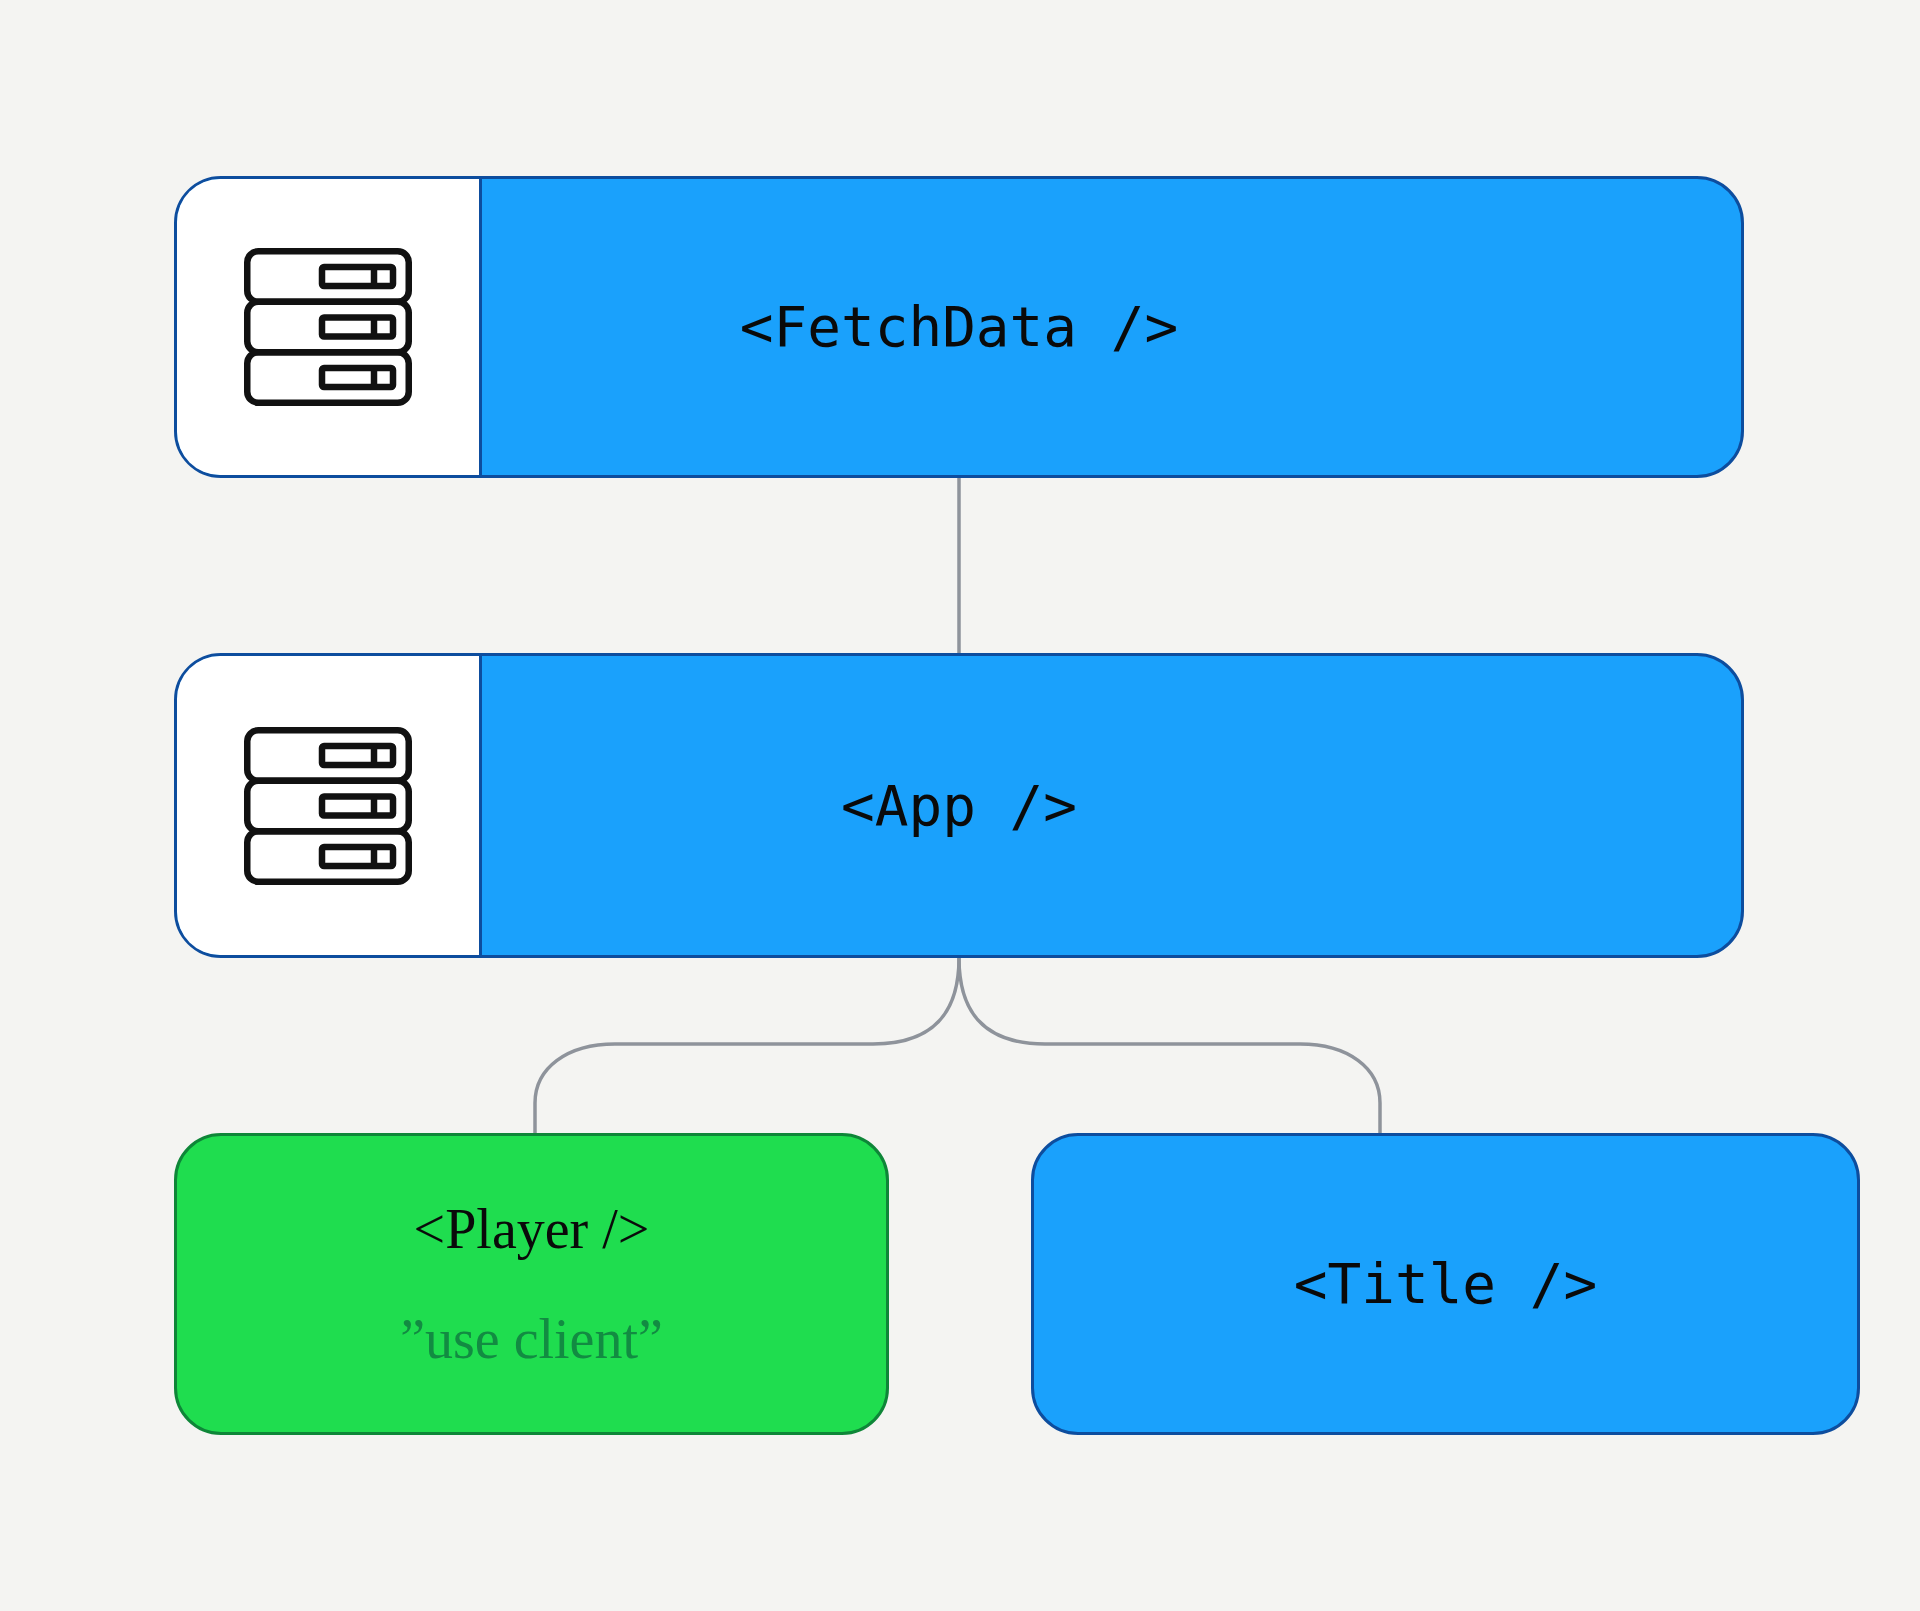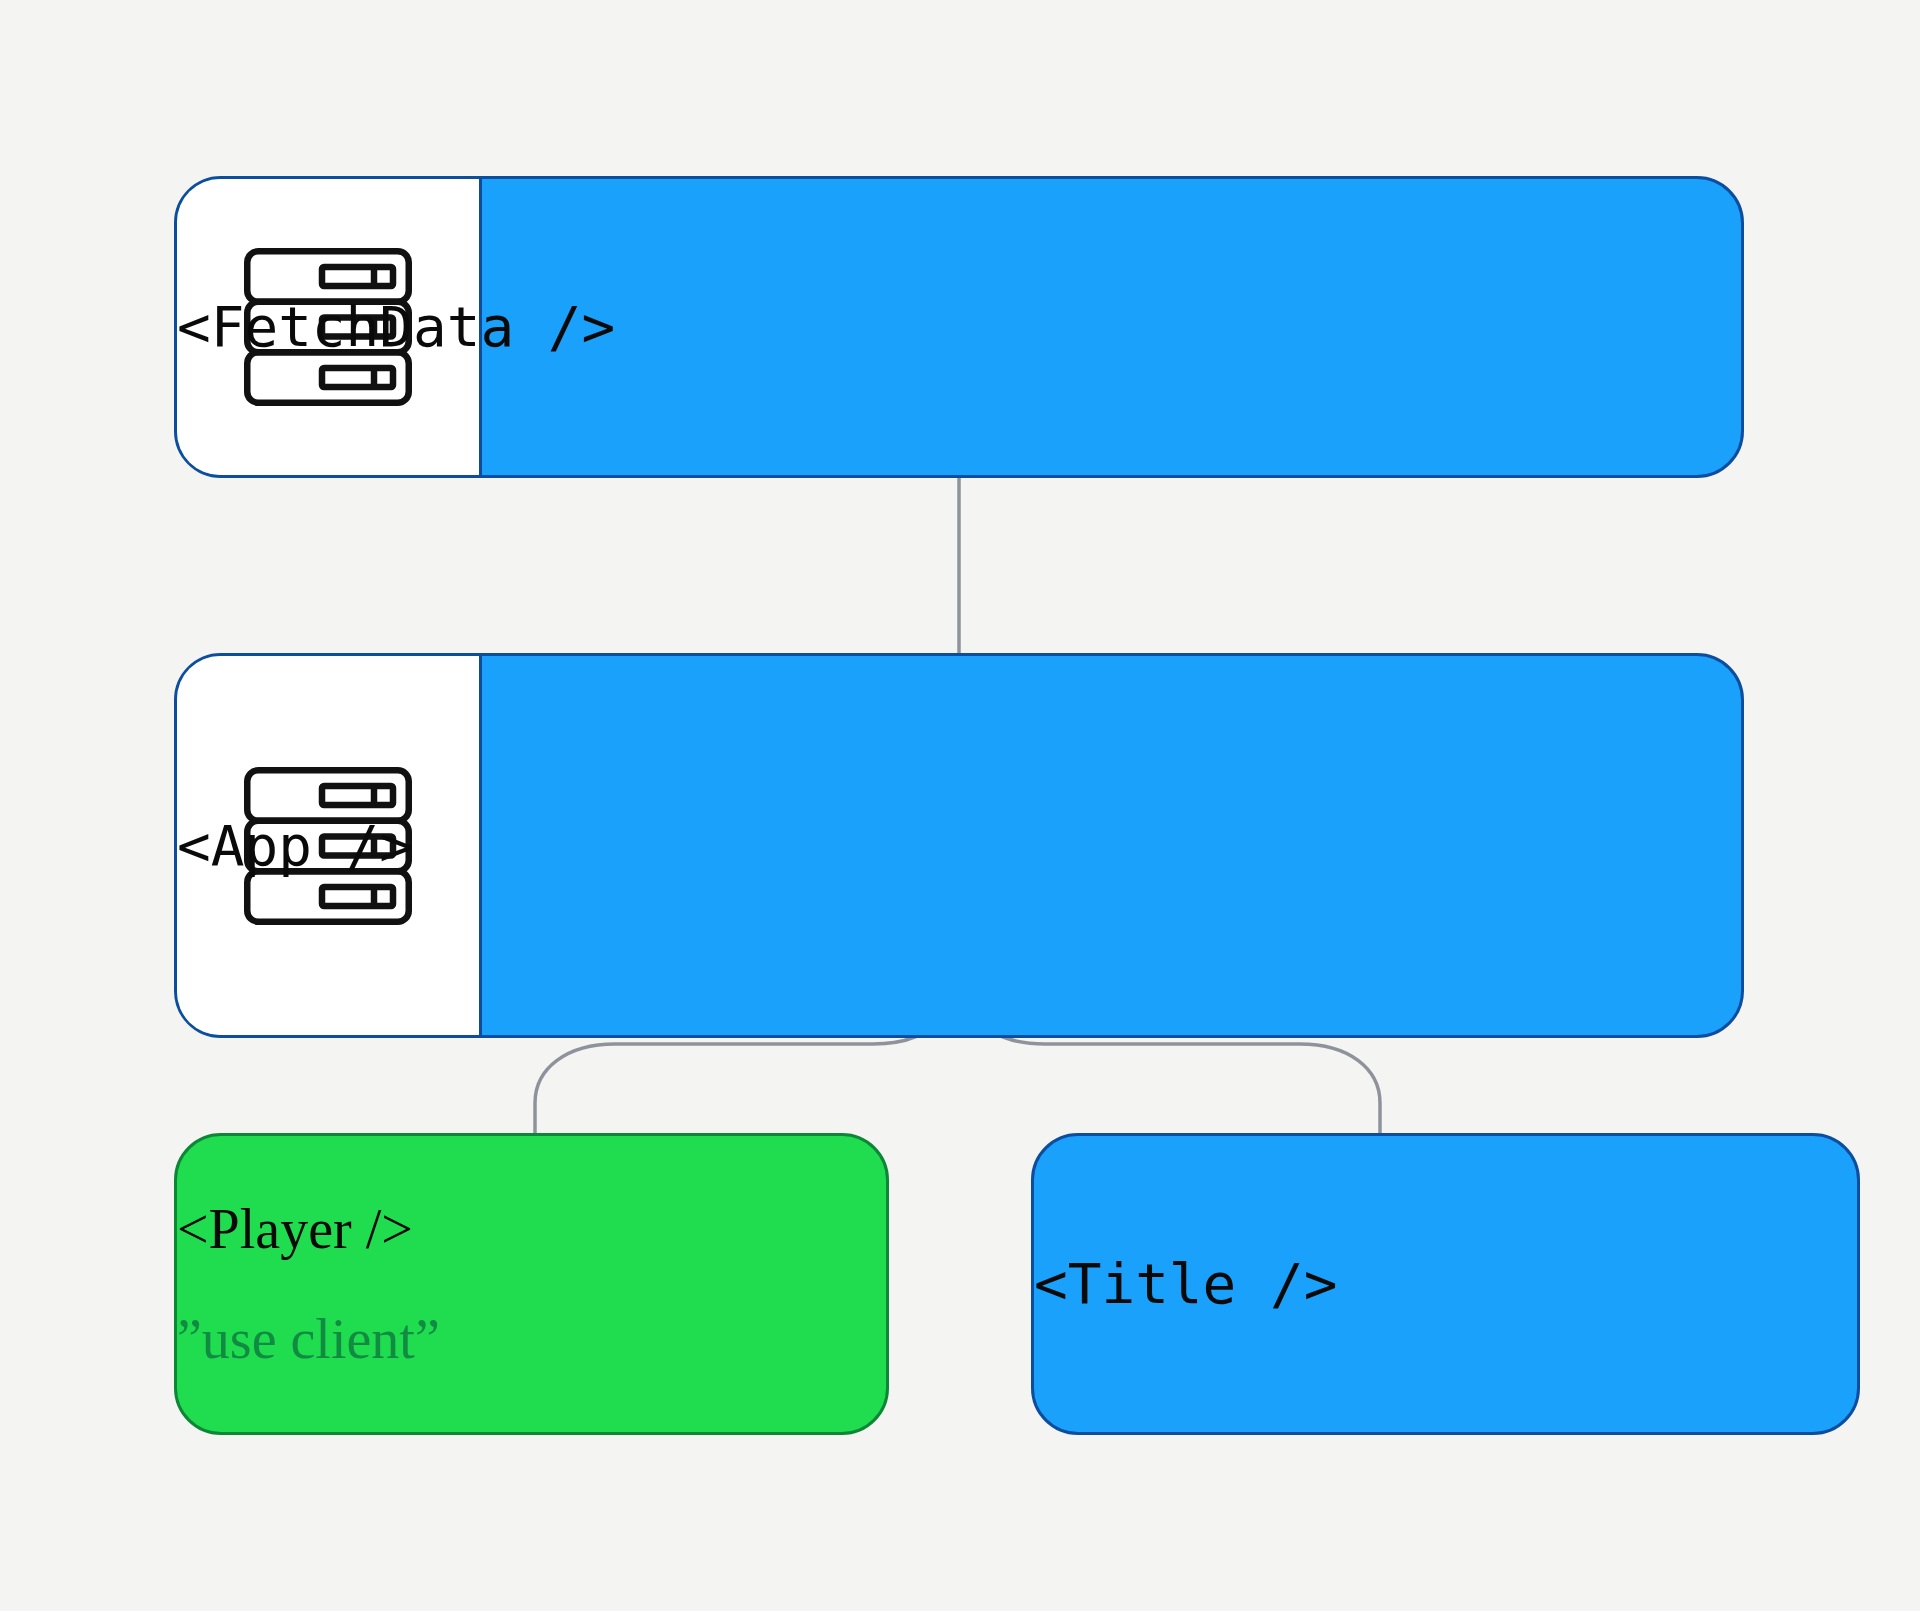--- a/index.html
+++ b/index.html
@@ -26,40 +26,40 @@
   .edges{position:absolute;left:0;top:0;width:1920px;height:1611px;z-index:0;}
   .edges path{fill:none;stroke:var(--connector_color);stroke-width:3.5px;}
   .node{
     position:absolute;
     border:3px solid var(--node_blue_border);
     border-radius:47px;
     background:var(--node_blue_fill);
     z-index:1;
   }
   .node-fetchdata{left:174px;top:176px;width:1570px;height:302px;}
-  .node-app{left:174px;top:653px;width:1570px;height:385px;}
+  .node-app{left:174px;top:653px;width:1570px;height:305px;}
   .node-player{
     left:174px;top:1133px;width:715px;height:302px;
     background:var(--node_green_fill);
     border-color:var(--node_green_border);
     font-family:Liberation Serif, serif;
   }
   .node-title{left:1031px;top:1133px;width:829px;height:302px;}
   .icon-panel{
     position:absolute;left:0;top:0;bottom:0;width:305px;
     background:var(--icon_panel_bg);
     border-right:3px solid var(--node_blue_border);
     border-radius:43px 0 0 43px;
     display:flex;align-items:center;justify-content:center;
   }
   .server-icon{display:block;}
   .server-icon .stroke{stroke:var(--icon_stroke);stroke-width:6.5px;fill:none;}
   .node-label{
     position:absolute;left:0;top:0;right:0;bottom:0;
-    display:flex;flex-direction:column;align-items:flex-start;justify-content:center;
+    display:flex;flex-direction:column;align-items:center;justify-content:center;
     font-size:56px;line-height:70px;
     color:var(--label_color);
     white-space:pre;
     text-align:center;
   }
   .sub-label{color:var(--use_client_color);margin-top:40px;}
 </style>
 </head>
 <body>
 

